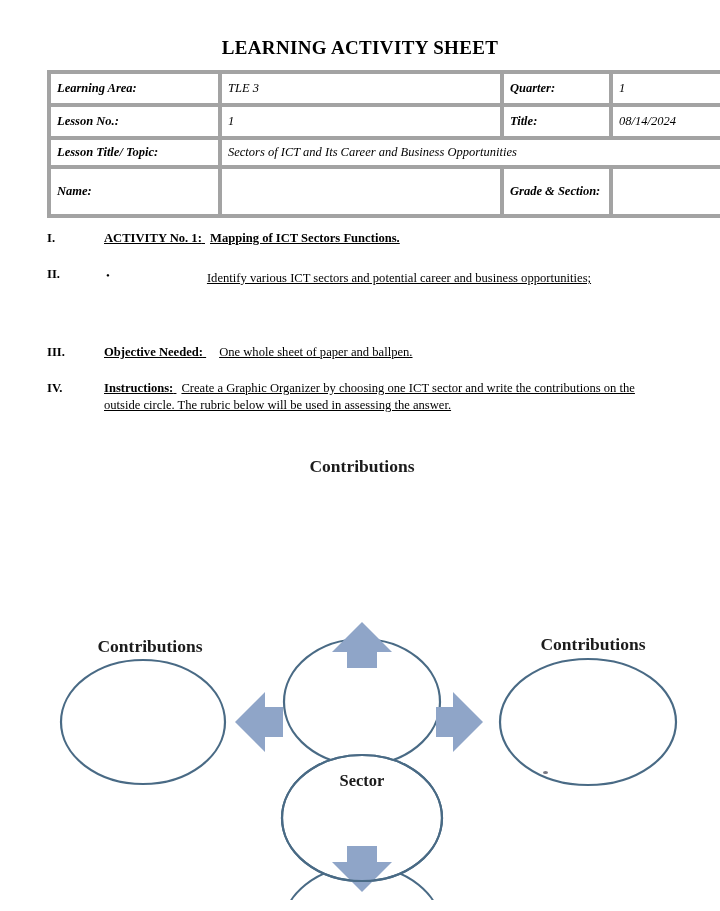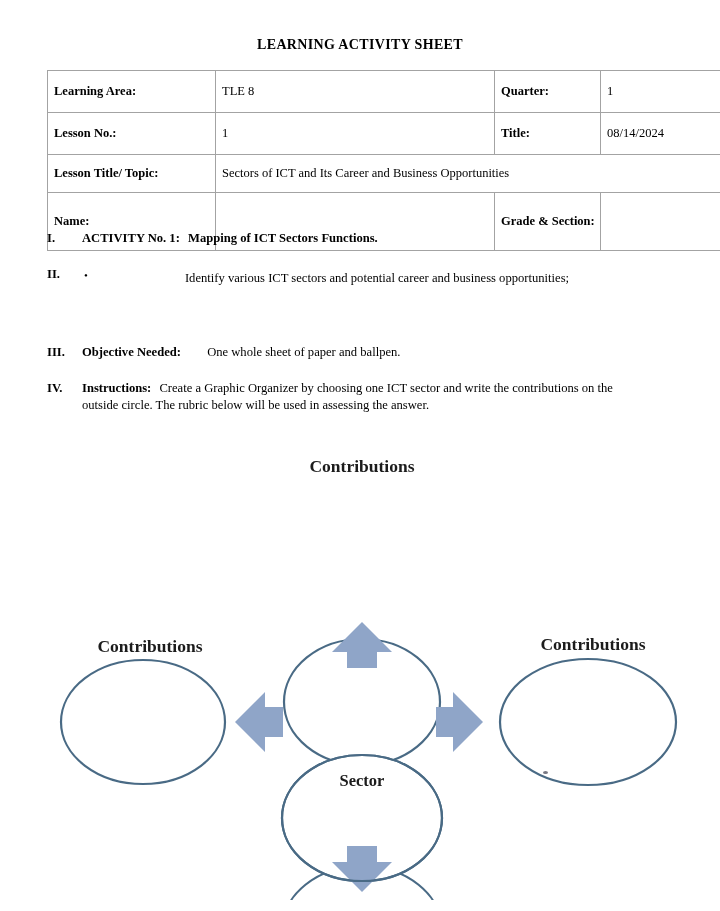--- a/index.html
+++ b/index.html
@@ -22,41 +22,42 @@
     background: #fff;
   }
 
   
   .doc-title {
     position: absolute;
     top: 37px;
     left: 0;
     width: 720px;
     text-align: center;
-    font-size: 14px;
+    font-size: 19px;
     font-weight: bold;
     letter-spacing: 0.35px;
     font-family: "Liberation Serif", "DejaVu Serif", serif;
   }
 
   
   .info-table {
     position: absolute;
     left: 47px;
     top: 70px;
     width: 626px;
     border-collapse: collapse;
     table-layout: fixed;
     font-size: 12.5px;
   }
   .info-table td {
-    border: 1px solid #a3a3a3;
-    padding: 10px 6px;
+    border: 4px solid #a3a3a3;
+    padding: 4px 6px;
     vertical-align: middle;
     line-height: 1.25;
+    font-style: italic;
   }
   .info-table td.lbl {
     font-weight: bold;
     white-space: nowrap;
   }
   .info-table td.val {
     font-weight: normal;
   }
   .r1 td, .r2 td { height: 21px; }
   .r3 td { height: 17px; }
@@ -74,22 +75,23 @@
     line-height: 1.33;
   }
   .sec-num {
     position: absolute;
     left: 47px;
     font-weight: bold;
     width: 42px;
   }
   .sec-body {
     position: absolute;
-    left: 82px;
+    left: 104px;
     width: 572px;
+    text-decoration: underline;
   }
   .b { font-weight: bold; }
 
   .bullets {
     margin: 0;
     padding: 0;
     list-style: none;
   }
   .bullets li {
     position: relative;
@@ -133,21 +135,21 @@
 <body>
 
 <div class="page">
 
   <div class="doc-title">LEARNING ACTIVITY SHEET</div>
 
   <table class="info-table">
     <tbody>
       <tr class="r1">
         <td class="lbl c-label">Learning Area:</td>
-        <td class="val c-value">TLE 8</td>
+        <td class="val c-value">TLE 3</td>
         <td class="lbl c-label2">Quarter:</td>
         <td class="val c-value2">1</td>
       </tr>
       <tr class="r2">
         <td class="lbl c-label">Lesson No.:</td>
         <td class="val c-value">1</td>
         <td class="lbl c-label2">Title:</td>
         <td class="val c-value2">08/14/2024</td>
       </tr>
       <tr class="r3">
@@ -177,21 +179,21 @@
       <ul class="bullets">
         <li>Identify various ICT sectors and potential career and business opportunities;</li>
       </ul>
     </div>
   </div>
 
   <div class="section" style="top:344px; left:0; width:720px;">
     <span class="sec-num">III.</span>
     <div class="sec-body">
       <span class="b">Objective Needed:</span>
-      <span style="margin-left:23px;">One whole sheet of paper and ballpen.</span>
+      <span style="margin-left:13px;">One whole sheet of paper and ballpen.</span>
     </div>
   </div>
 
   <div class="section" style="top:380px; left:0; width:720px;">
     <span class="sec-num">IV.</span>
     <div class="sec-body instr-text" style="width:568px;">
       <span class="b">Instructions:</span>
       <span style="margin-left:5px;">Create a Graphic Organizer by choosing one ICT sector and write the contributions on the outside circle. The rubric below will be used in assessing the answer.</span>
     </div>
   </div>

